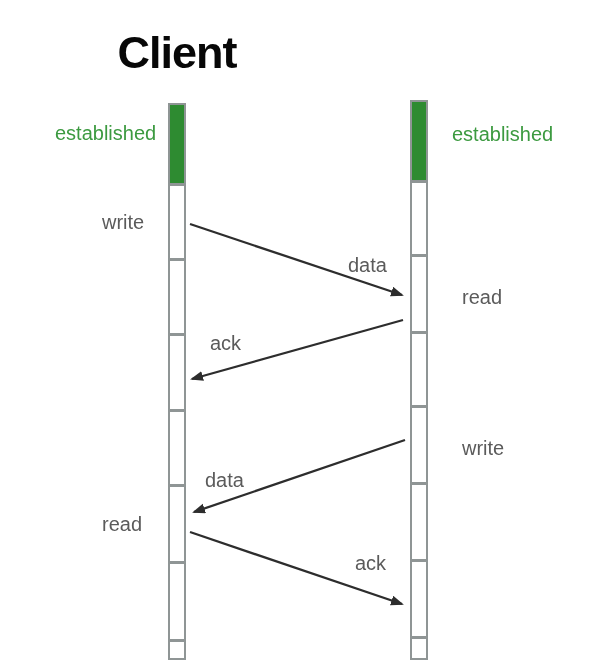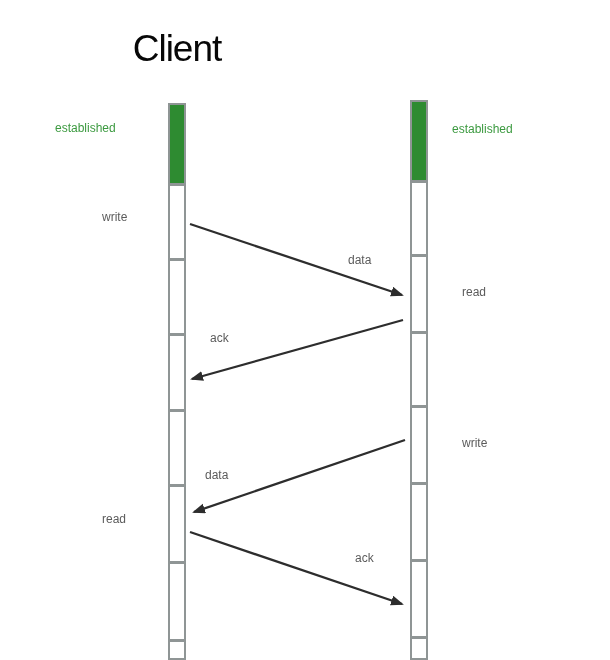--- a/index.html
+++ b/index.html
@@ -8,22 +8,22 @@
     width: 610px;
     height: 660px;
     background: #ffffff;
     overflow: hidden;
     font-family: "Liberation Sans", sans-serif;
   }
   .title {
     position: absolute;
     top: 30px;
     transform: translateX(-50%);
-    font-size: 37px;
-    font-weight: normal;
+    font-size: 45px;
+    font-weight: bold;
     letter-spacing: -1px;
     color: #070707;
     line-height: 1;
     white-space: nowrap;
   }
   .title.client { left: 177px; }
   .title.server { left: 419px; }
 
   .lifeline {
     position: absolute;
@@ -45,21 +45,21 @@
   .divider {
     position: absolute;
     left: 0;
     width: 100%;
     height: 3px;
     background: #8f9595;
   }
 
   .lbl {
     position: absolute;
-    font-size: 12px;
+    font-size: 20px;
     line-height: 1.1;
     color: #5b5b5b;
     white-space: nowrap;
   }
   .lbl.green { color: #3c9a40; }
 
   .arrows {
     position: absolute;
     left: 0; top: 0;
     width: 610px;

